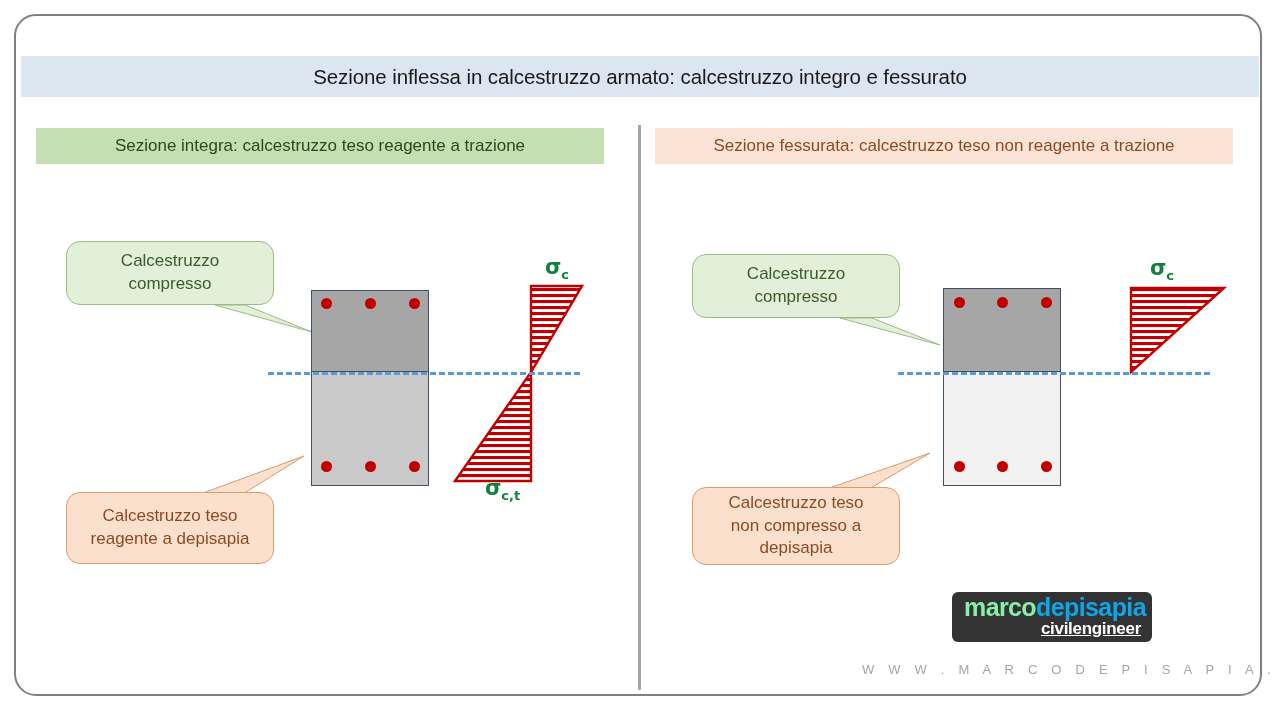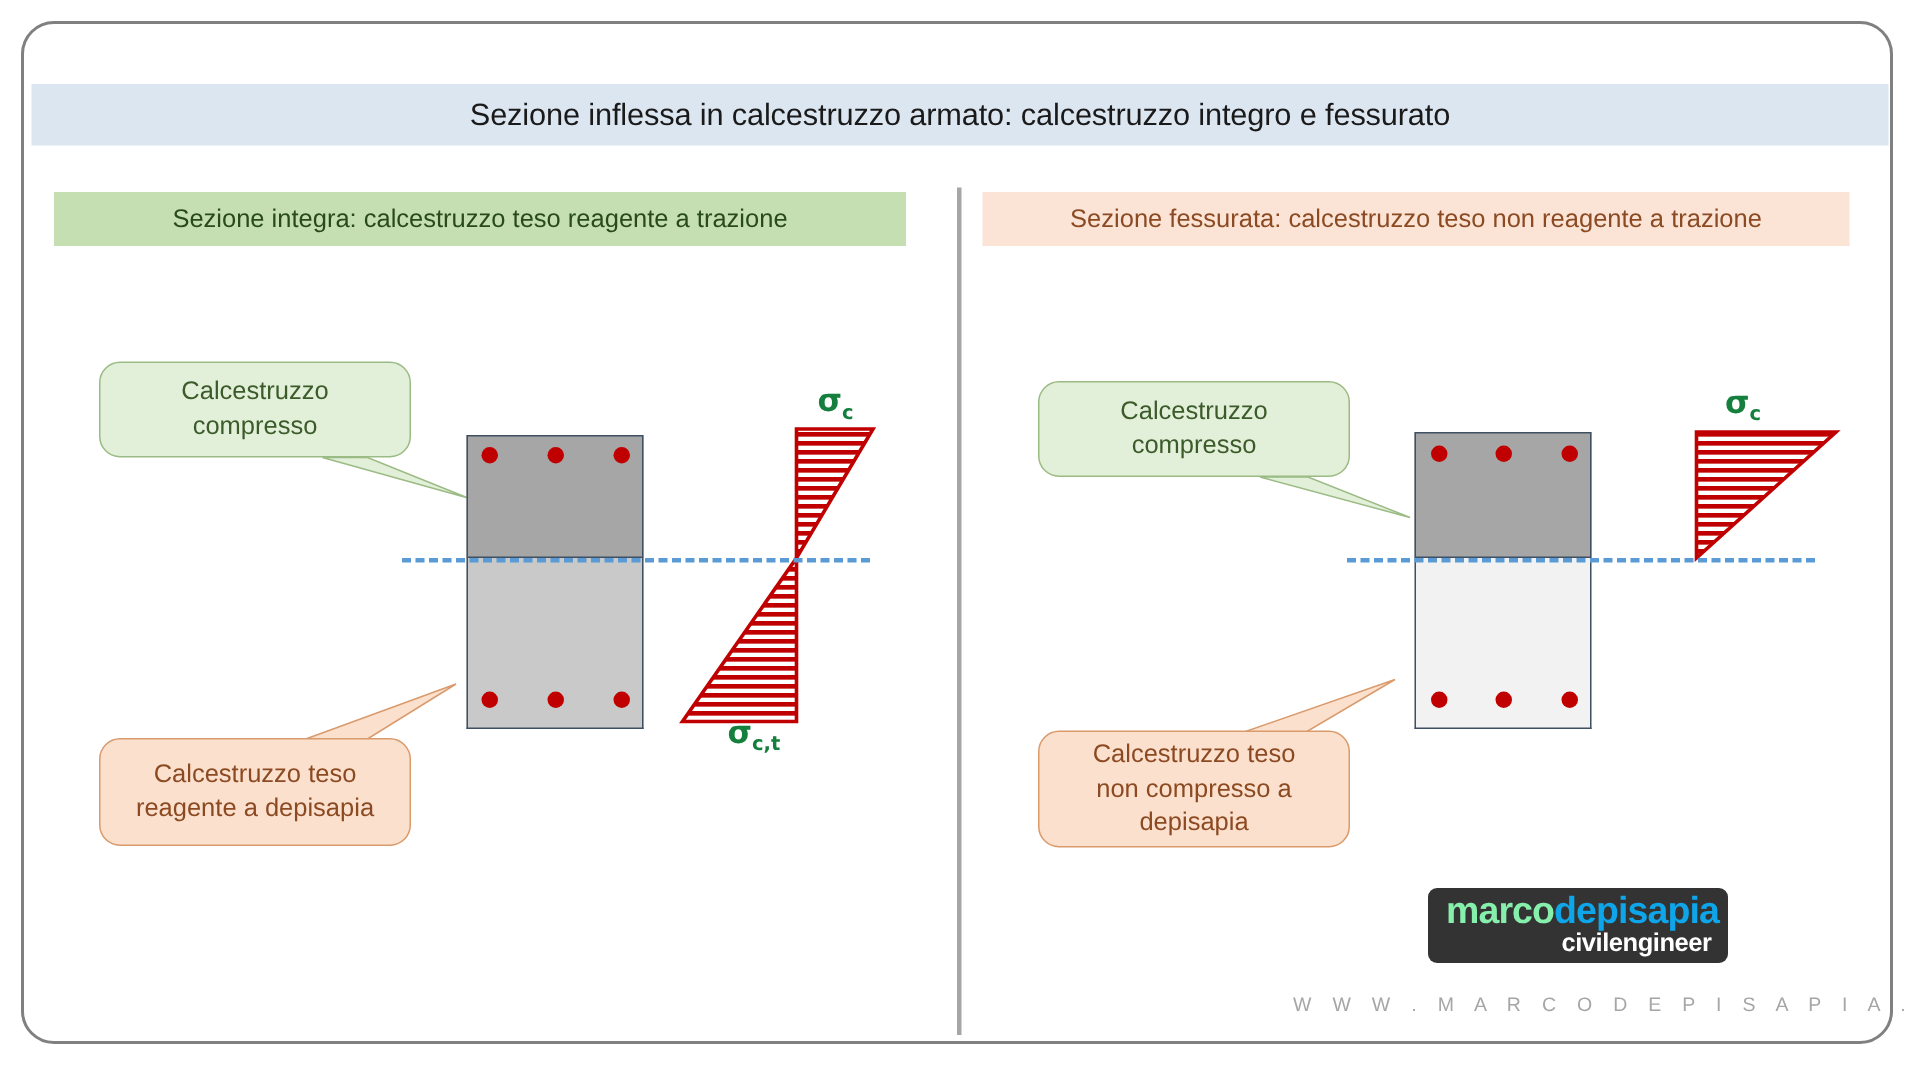--- a/index.html
+++ b/index.html
@@ -82,21 +82,21 @@
     background:#333333;border-radius:6px;overflow:hidden;
   }
   .logo-l1{
     position:absolute;left:12px;top:3px;font-size:25px;font-weight:700;
     letter-spacing:-0.6px;line-height:1;
   }
   .logo-l1 .w{color:#86efac;}
   .logo-l1 .g{color:#0ea5e9;}
   .logo-l2{
     position:absolute;right:11px;top:28px;font-size:17px;font-weight:700;
-    color:#ffffff;letter-spacing:-0.3px;line-height:1;
+    color:#ffffff;letter-spacing:-0.3px;line-height:1;text-decoration:underline;
   }
   .logo-refl{
     position:absolute;left:952px;top:642px;width:200px;height:26px;
     overflow:hidden;opacity:0.32;
   }
   .logo-refl-inner{
     position:absolute;left:0;top:-24px;width:200px;height:50px;
     transform:scaleY(-1);transform-origin:center;
   }
   .site-url{

